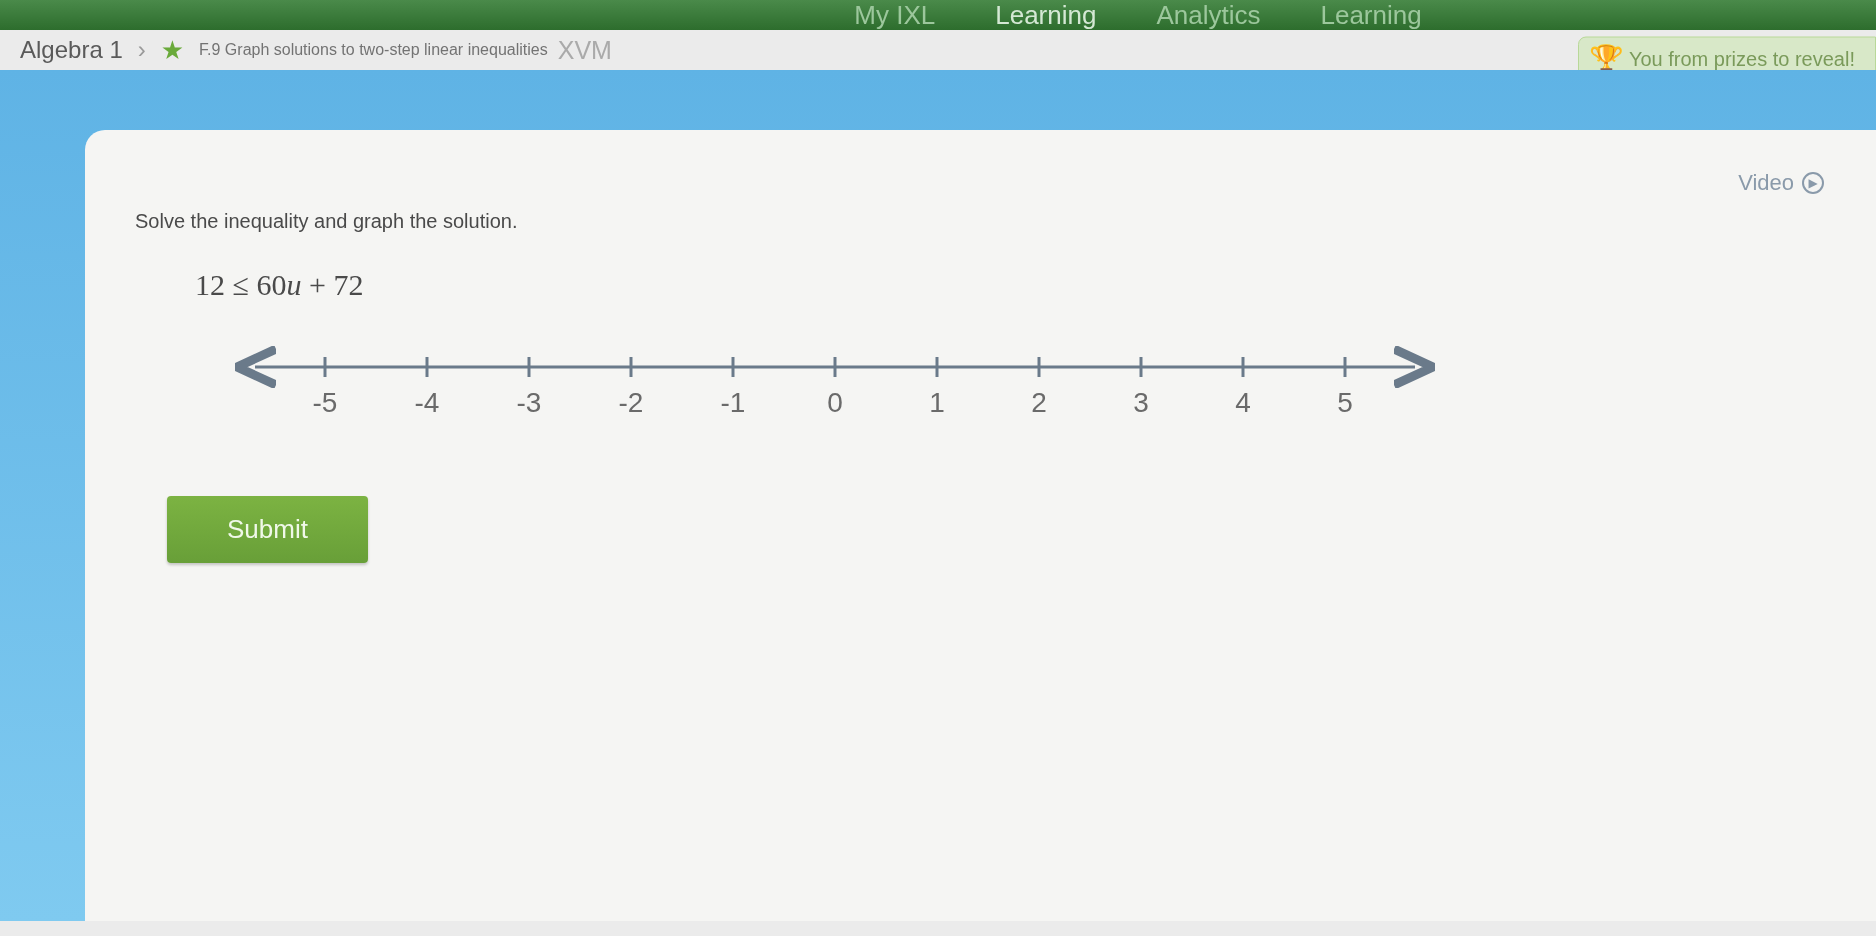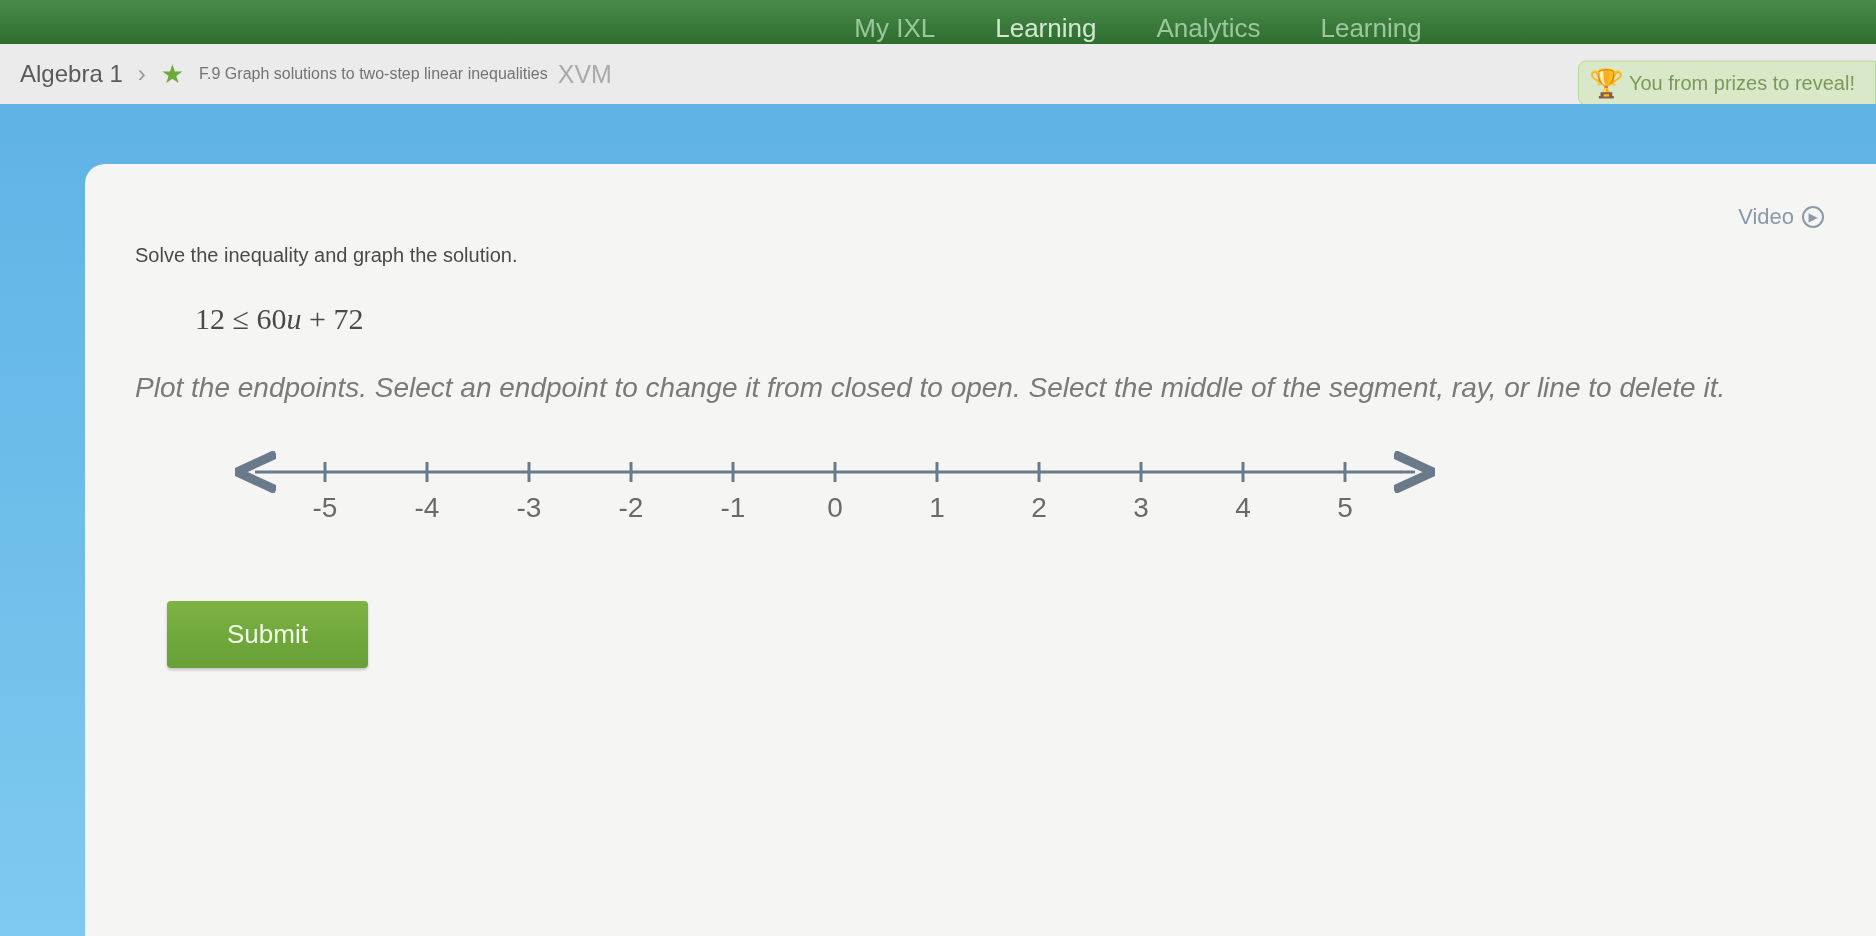--- a/index.html
+++ b/index.html
@@ -4,24 +4,24 @@
   <style>
     * { margin: 0; padding: 0; box-sizing: border-box; }
     body {
       font-family: Arial, Helvetica, sans-serif;
       background: linear-gradient(to bottom, #3a7a3a 0%, #3a7a3a 30px, #ebebeb 30px);
       width: 1876px;
       height: 936px;
       overflow: hidden;
     }
     .top-nav {
-      height: 44px;
+      height: 30px;
       background: linear-gradient(to bottom, #4a8a4a, #2d6d2d);
       display: flex;
-      align-items: flex-end;
+      align-items: flex-start;
       justify-content: center;
       gap: 60px;
       padding-left: 400px;
     }
     .top-nav-item {
       color: #9cc79c;
       font-size: 26px;
       font-weight: 400;
       cursor: pointer;
       position: relative;
@@ -36,21 +36,21 @@
       left: 50%;
       transform: translateX(-50%);
       width: 0;
       height: 0;
       border-left: 15px solid transparent;
       border-right: 15px solid transparent;
       border-bottom: 15px solid #ebebeb;
     }
     .breadcrumb-bar {
       background: #ebebeb;
-      height: 60px;
+      height: 40px;
       display: flex;
       align-items: center;
       padding: 0 20px;
       position: relative;
     }
     .breadcrumb-text {
       color: #5a5a5a;
       font-size: 24px;
     }
     .breadcrumb-chevron {
@@ -130,21 +130,21 @@
       color: #4a4a4a;
       font-size: 20px;
       font-weight: 400;
       margin-bottom: 35px;
       margin-top: 30px;
     }
     .inequality {
       color: #4a4a4a;
       font-size: 30px;
       margin-left: 60px;
-      margin-bottom: 32px;
+      margin-bottom: 40px;
       font-family: 'Times New Roman', serif;
     }
     .inequality .var {
       font-style: italic;
     }
     .instructions {
       color: #7a7a7a;
       font-size: 28px;
       font-style: italic;
       line-height: 1.4;
@@ -199,21 +199,20 @@
     </div>
 
     <div class="question-title">Solve the inequality and graph the solution.</div>
 
     <div class="inequality">
       <span>12</span>
       <span>≤</span>
       <span>60</span><span class="var">u</span><span> + 72</span>
     </div>
 
-    <div class="instructions">Plot the endpoints. Select an endpoint to change it from closed to open. Select the middle of the segment, ray, or line to delete it.</div>
 
     <div class="numberline-wrap">
       <svg class="numberline" width="1200" height="90">
         <defs>
           <marker id="arrL" markerWidth="14" markerHeight="14" refX="7" refY="7" orient="auto">
             <path d="M14,1 L1,7 L14,13" fill="none" stroke="#6a7a8a" stroke-width="3"></path>
           </marker>
           <marker id="arrR" markerWidth="14" markerHeight="14" refX="7" refY="7" orient="auto">
             <path d="M0,1 L13,7 L0,13" fill="none" stroke="#6a7a8a" stroke-width="3"></path>
           </marker>

